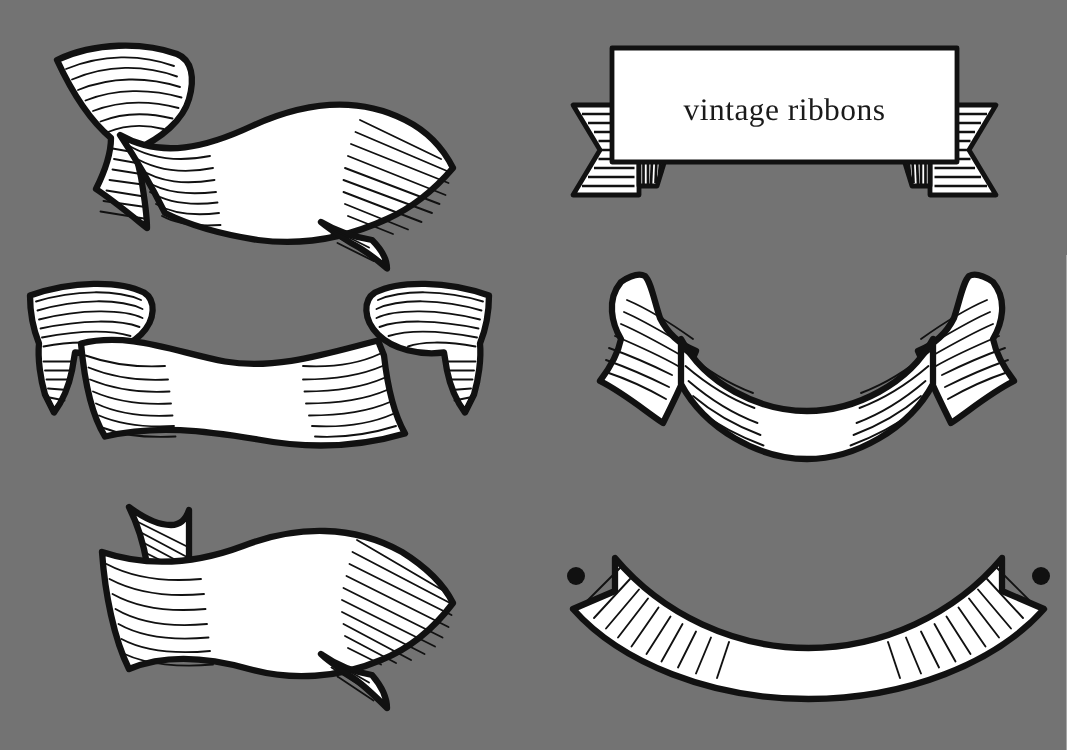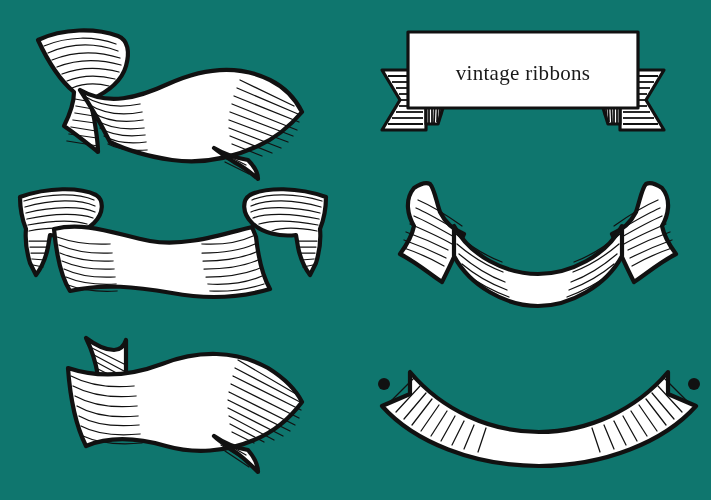--- a/index.html
+++ b/index.html
@@ -12,21 +12,21 @@
     width: 711px;
     height: 500px;
     overflow: hidden;
     font-family: "Liberation Serif", serif;
     position: relative;
   }
   #canvas {
     position: relative;
     width: 711px;
     height: 500px;
-    background: #0f766e;
+    background: #737373;
   }
   .ribbon-svg {
     position: absolute;
     display: block;
   }
   .ribbon-outline {
     fill: #ffffff;
     stroke: #111111;
     stroke-width: 4.2;
     stroke-linejoin: round;

